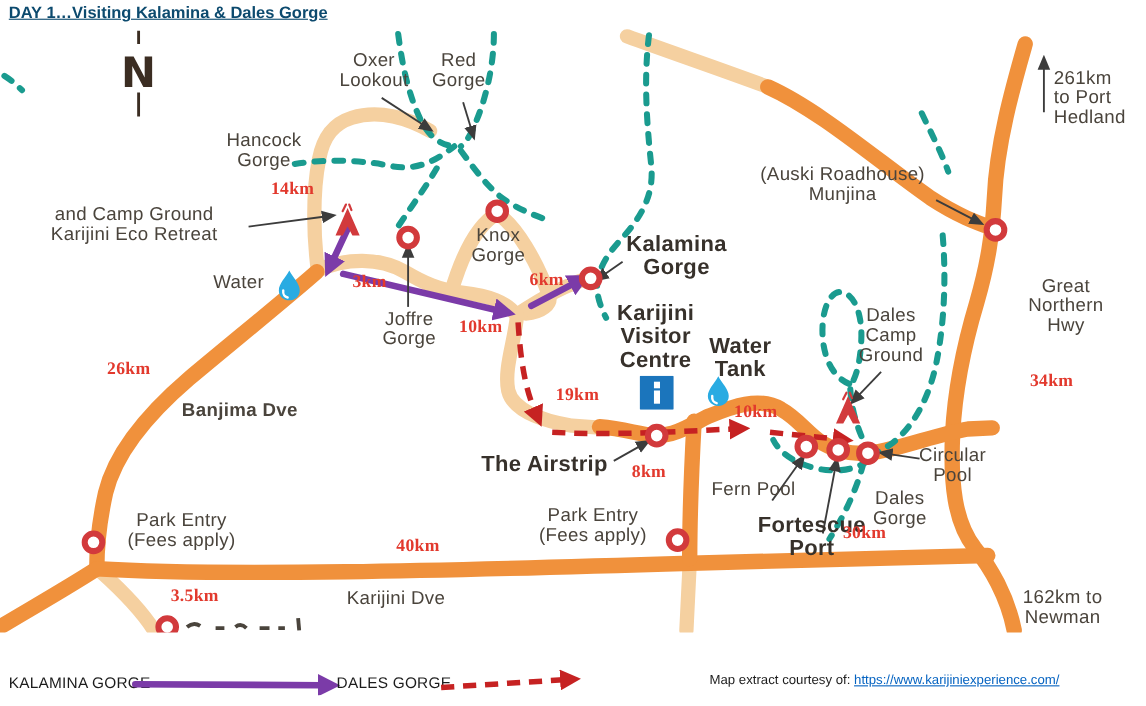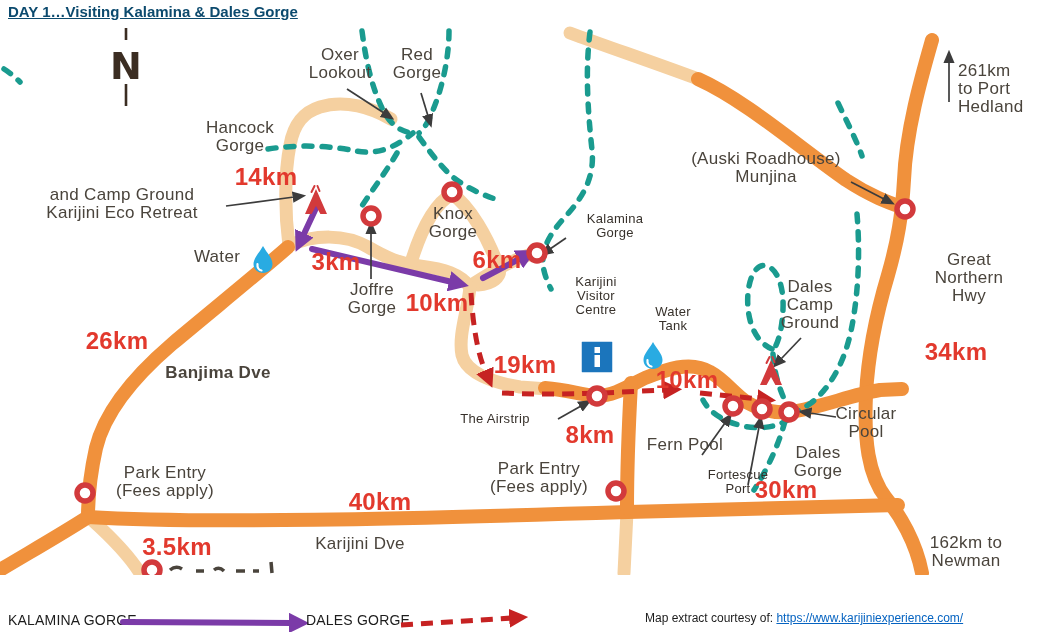--- a/index.html
+++ b/index.html
@@ -5,24 +5,24 @@
   html,body{margin:0;padding:0;background:#fff;}
   .stage{position:relative;width:1042px;height:642px;background:#fff;overflow:hidden;
          font-family:"Liberation Sans",sans-serif;}
   .map{position:absolute;left:0;top:0;width:1042px;height:575px;overflow:hidden;}
   #map-svg{position:absolute;left:0;top:0;}
   .page-title{position:absolute;left:8px;top:3px;font-size:15px;font-weight:bold;color:#0c4a6e;
               text-decoration:underline;z-index:30;}
   
   .map-label{position:absolute;transform:translateX(-50%);text-align:center;z-index:20;
              color:var(--c-text);font-size:17px;line-height:1.07;letter-spacing:.3px;white-space:nowrap;}
-  .map-label.bold{font-weight:normal;color:var(--c-text-bold);font-size:13px;}
+  .map-label.bold{font-weight:bold;color:var(--c-text-bold);font-size:20px;}
   .map-label.left{transform:none;text-align:left;}
   .distance{position:absolute;transform:translateX(-50%);z-index:20;font-weight:bold;
-            color:var(--c-dist);font-size:24px;letter-spacing:.3px;white-space:nowrap;}
+            color:var(--c-dist);font-size:16px;letter-spacing:.3px;white-space:nowrap;font-family:Liberation Serif, serif;}
   .marker{position:absolute;transform:translate(-50%,-50%);line-height:0;z-index:15;}
   
   .road-sealed{stroke:var(--c-road-sealed);stroke-width:14;fill:none;stroke-linecap:round;stroke-linejoin:round;}
   .road-unsealed{stroke:var(--c-road-unsealed);stroke-width:13;fill:none;stroke-linecap:round;stroke-linejoin:round;}
   .gorge{stroke:var(--c-gorge);stroke-width:5.5;fill:none;stroke-linecap:round;stroke-dasharray:8 10;}
   .route-purple{stroke:var(--c-purple);stroke-width:6;fill:none;stroke-linecap:round;}
   .route-red{stroke:var(--c-route-red);stroke-width:5;fill:none;stroke-dasharray:12 8;}
   .ann{stroke:#3c3c3c;stroke-width:1.7;fill:none;}
   .frag{stroke:var(--c-text);stroke-width:3.5;fill:none;}
   #ah-purple path{fill:var(--c-purple);} #ah-red path{fill:var(--c-route-red);} #ah-black path{fill:#3c3c3c;}

